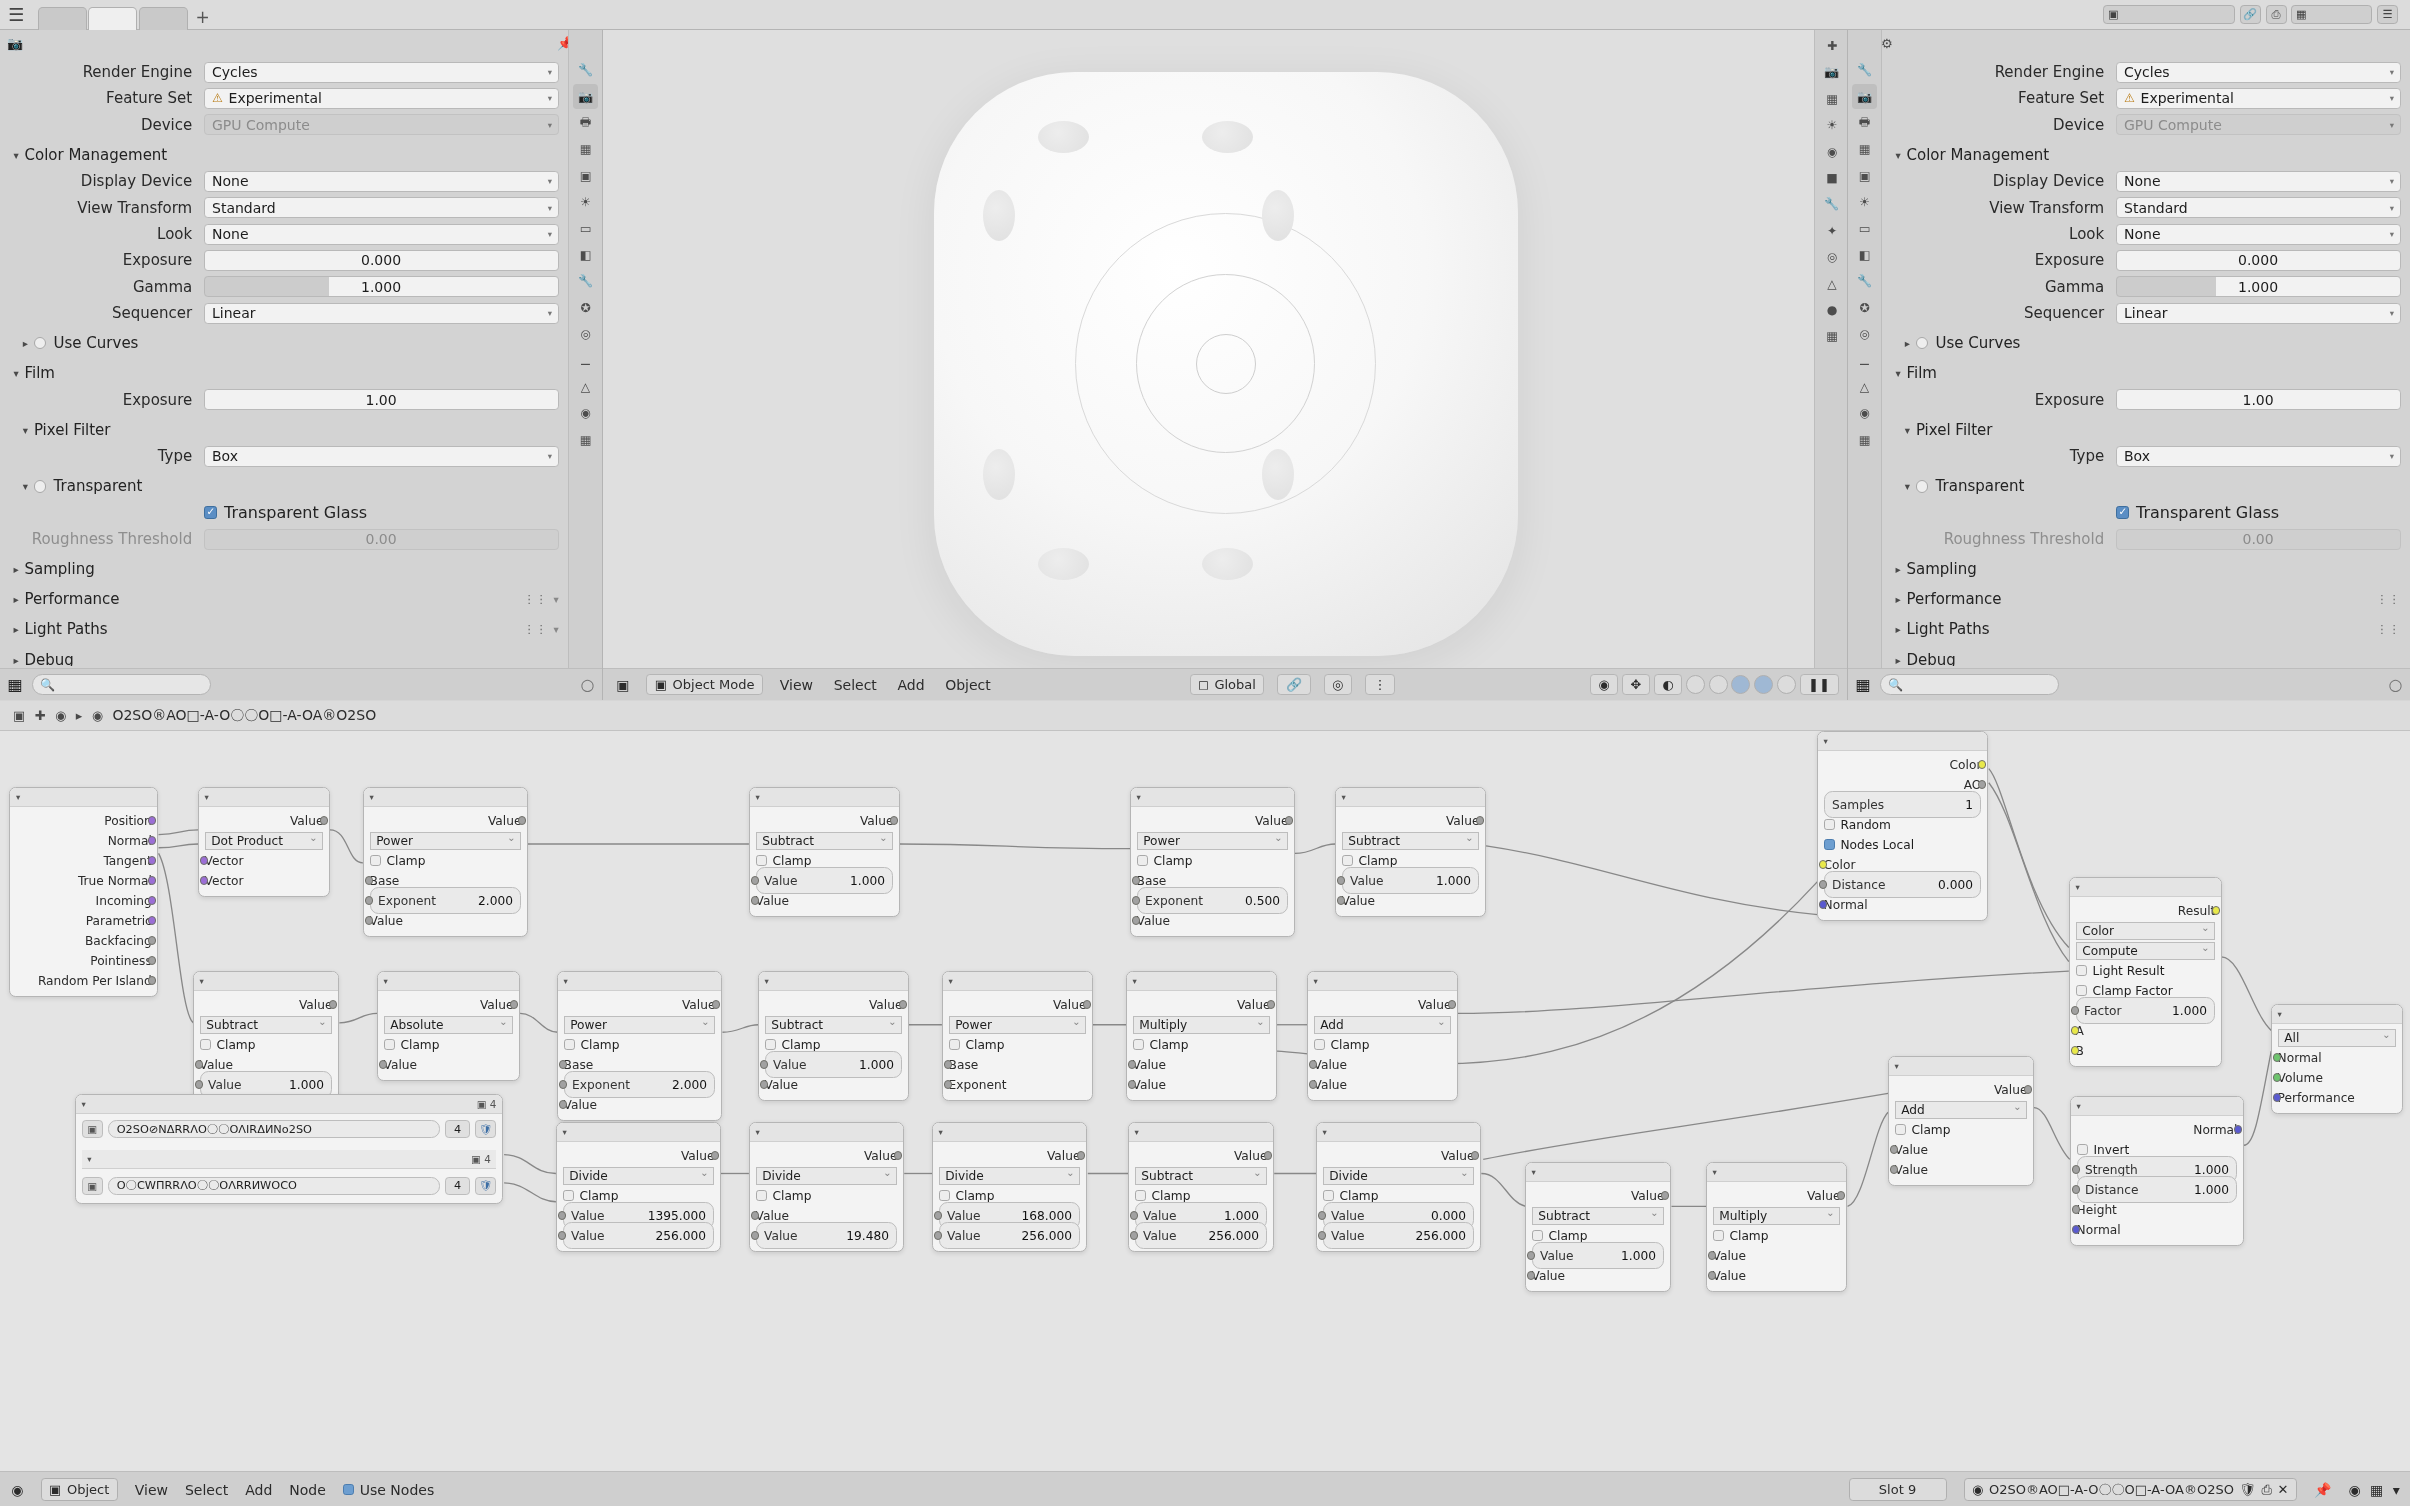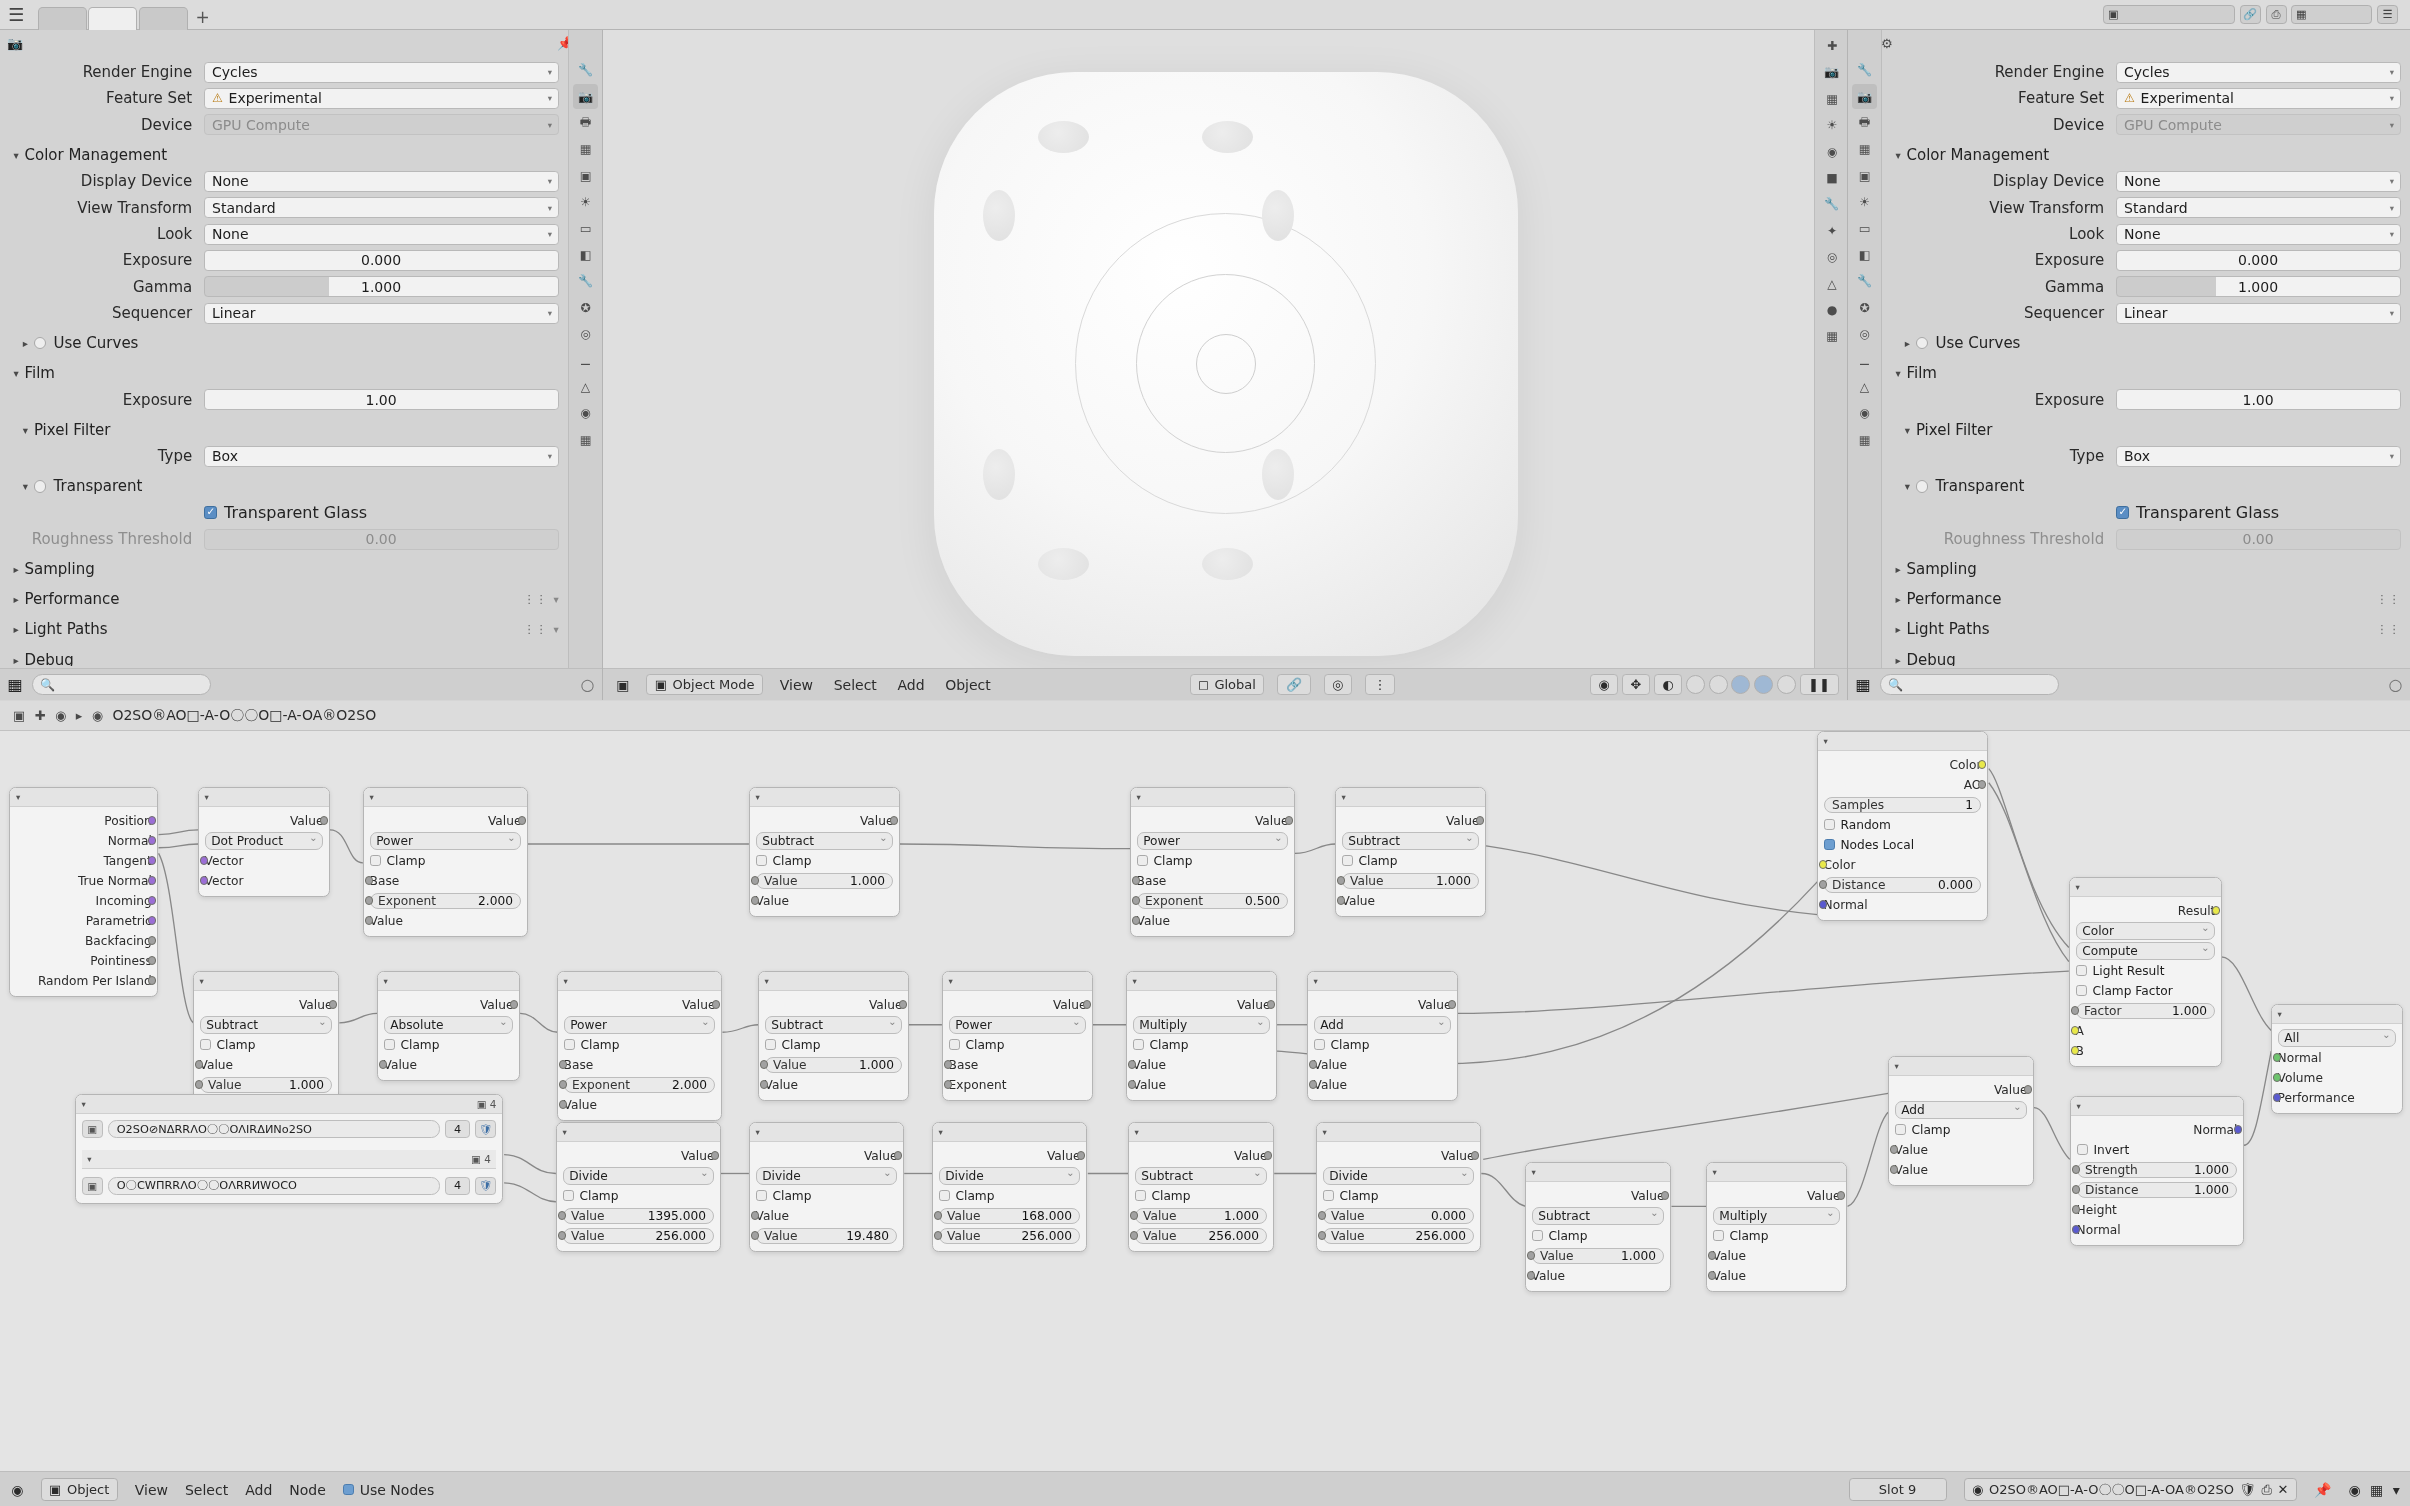--- a/index.html
+++ b/index.html
@@ -140,24 +140,24 @@
   
   .node {
     position: absolute; background: #f3f3f3; border: 0.9px solid #b5b5b5; border-radius: 6.6px;
     box-shadow: 0 1.9px 4.7px rgba(0,0,0,0.10); font-size: 13px; color: #1e1e1e;
   }
   .node .nhead { height: 19px; border-radius: 5.6px 5.6px 0 0; background: #e4e4e4; border-bottom: 0.9px solid #cfcfcf; display: flex; align-items: center; padding: 0 5.6px; }
   .node .nhead .tri { font-size: 8.5px; color: #555; }
   .node .nbody { padding: 3.8px 5.6px 5.6px 5.6px; }
   .nrow { display: flex; align-items: center; height: 20px; position: relative; }
   .nrow.right { justify-content: flex-end; }
-  .ndrop { width: 100%; height: 18px; background: #e9e9e9; border: 0.9px solid #bdbdbd; border-radius: 7px;
+  .ndrop { width: 100%; height: 18px; background: #e9e9e9; border: 0.9px solid #bdbdbd; border-radius: 0;
     display: flex; align-items: center; padding: 0 5.6px; font-size: 12.2px; position: relative; }
   .ndrop:after { content: "⌄"; position: absolute; right: 4.7px; top: -1.9px; color: #888; font-size: 10.4px; }
-  .nval { width: 100%; height: 16px; background: #eaeaea; border: 0.9px solid #bdbdbd; border-radius: 8.5px;
+  .nval { width: 100%; height: 27px; background: #eaeaea; border: 0.9px solid #bdbdbd; border-radius: 8.5px;
     display: flex; align-items: center; justify-content: space-between; padding: 0 7.5px; font-size: 12.2px; }
   .nval .k { color: #333; }
   .nval .v { color: #111; }
   .ncb { display: flex; align-items: center; font-size: 12.2px; }
   .ncb .box { width: 11.3px; height: 11.3px; border: 0.9px solid #a9a9a9; background: #ededed; border-radius: 2.8px; margin-right: 5.6px; }
   .ncb .box.on { background: #6d9ed0; border-color: #4c7daf; }
   .nlabel { font-size: 12.2px; color: #2b2b2b; }
   .sock { position: absolute; width: 8.5px; height: 8.5px; border-radius: 50%; border: 0.9px solid #70706a; }
   .sock.l { left: -4.7px; }
   .sock.r { right: -4.7px; }

